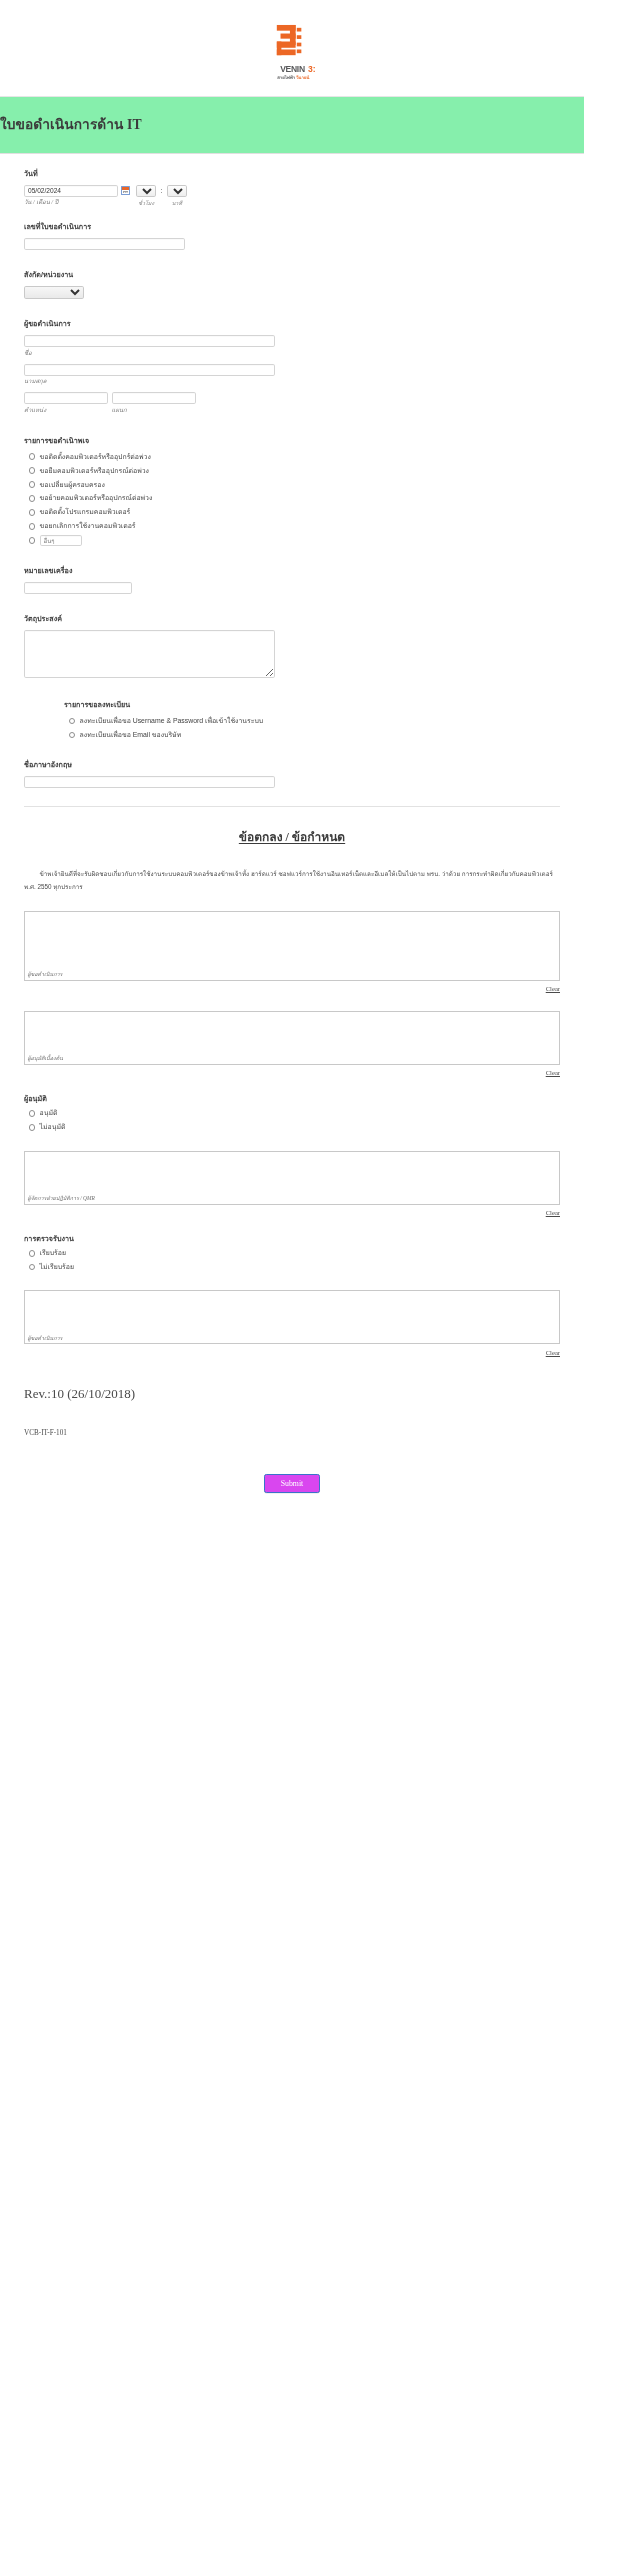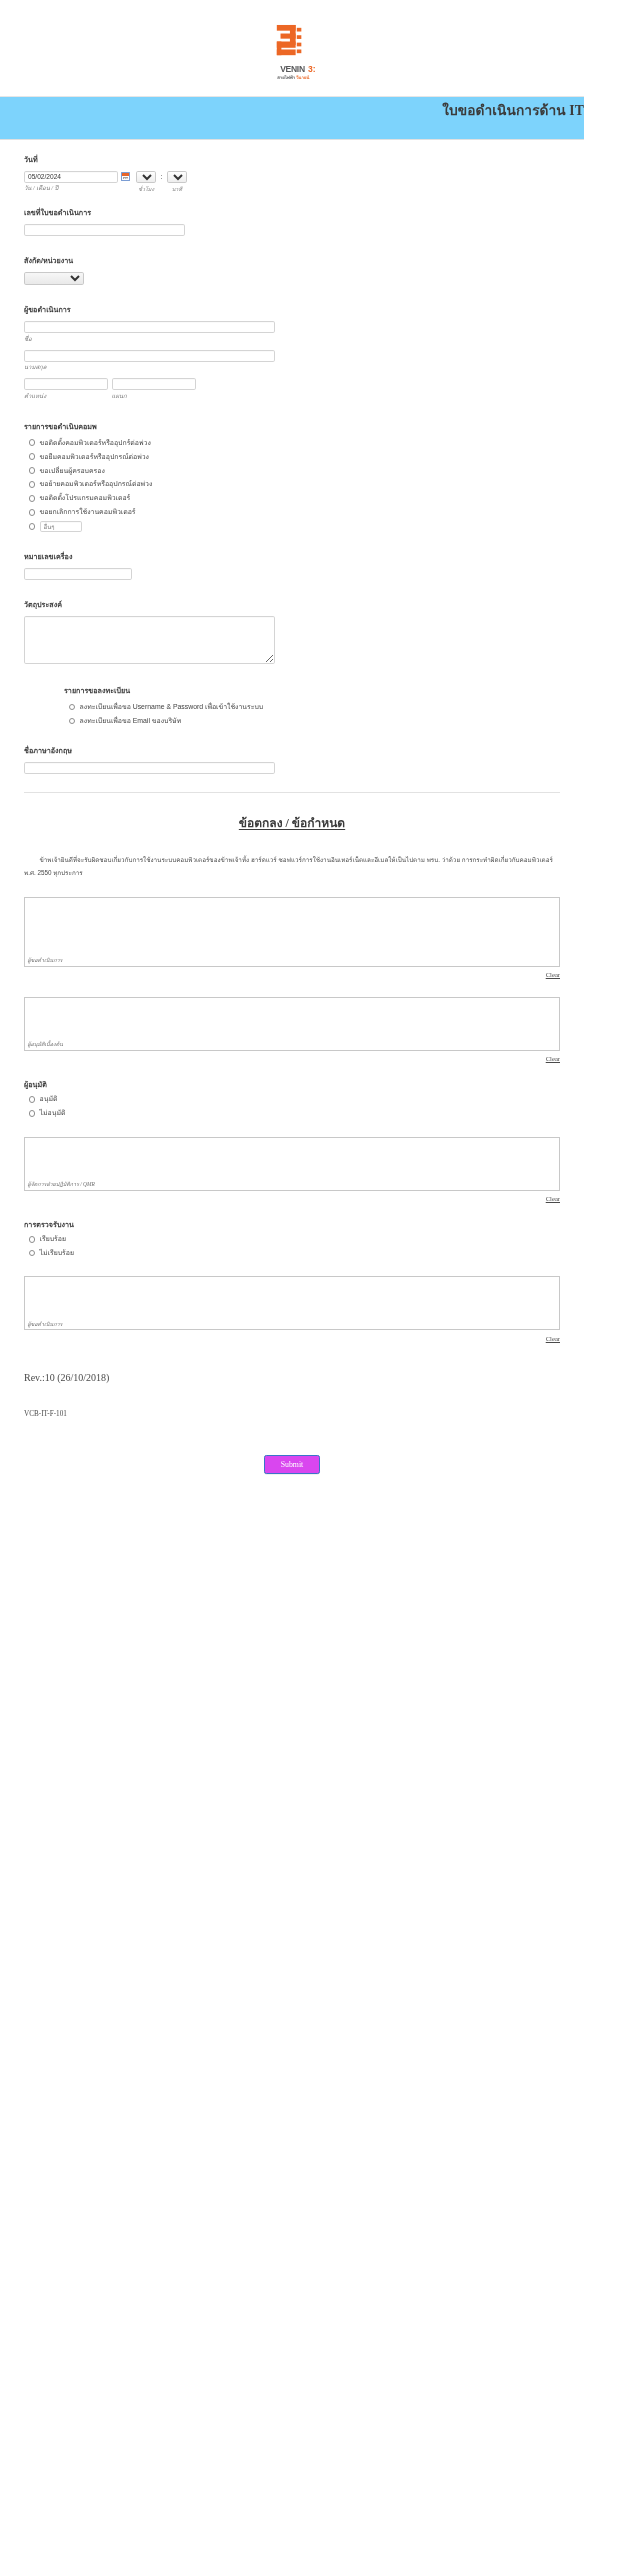--- a/index.html
+++ b/index.html
@@ -13,25 +13,25 @@
   }
   .page { width:584px; position:relative; }
 
   
   .logo-wrap { padding:21.5px 0 15.5px 0; display:flex; justify-content:center; }
   .logo { width:57px; }
   .logo svg { display:block; }
 
   
   .title-bar {
-    background:#7dd3fc;
+    background:#86efac;
     border-top:0.6px solid #e6e6e6;
     border-bottom:0.6px solid #e0e0e0;
-    padding:2px 0 18px 0;
-    text-align:right;
+    padding:16px 0 18px 0;
+    text-align:left;
   }
   .title-bar h1 {
     margin:0;
     font-family:"Liberation Serif", serif;
     font-weight:bold;
     font-size:13.7px;
     color:#3b3b3b;
     letter-spacing:0.1px;
   }
 
@@ -197,21 +197,21 @@
   }
 
   
   .mini-block { padding:0 24px; margin-top:16.7px; }
   .mini-block .field-label { margin-bottom:3.6px; }
 
   
   .footer { padding:0 24px; }
   .rev {
     font-family:"Liberation Serif", serif;
-    font-size:10px;
+    font-size:13px;
     color:#4a4a4a;
     margin-top:29px;
   }
   .docid {
     font-family:"Liberation Serif", serif;
     font-size:7.2px;
     color:#4a4a4a;
     margin-top:27.5px;
   }
   .submit-wrap { text-align:center; padding:37px 0 27.5px 0; }
@@ -314,21 +314,21 @@
           <div class="sub-label">ตำแหน่ง</div>
         </div>
         <div class="cell">
           <input class="txt w-half" type="text" value="" style="">
           <div class="sub-label">แผนก</div>
         </div>
       </div>
     </div>
 
     <div class="field-group" style="margin-top:21.5px;">
-      <div class="field-label">รายการขอดำเนิบคอมพ</div>
+      <div class="field-label">รายการขอดำเนิาพเจ</div>
       <div class="radio-list">
         <div class="radio-row">
           <span class="radio"></span>
           <span class="radio-label">ขอติดตั้งคอมพิวเตอร์หรืออุปกร์ต่อพ่วง</span>
         </div>
         <div class="radio-row">
           <span class="radio"></span>
           <span class="radio-label">ขอยืมคอมพิวเตอร์หรืออุปกรณ์ต่อพ่วง</span>
         </div>
         <div class="radio-row">

